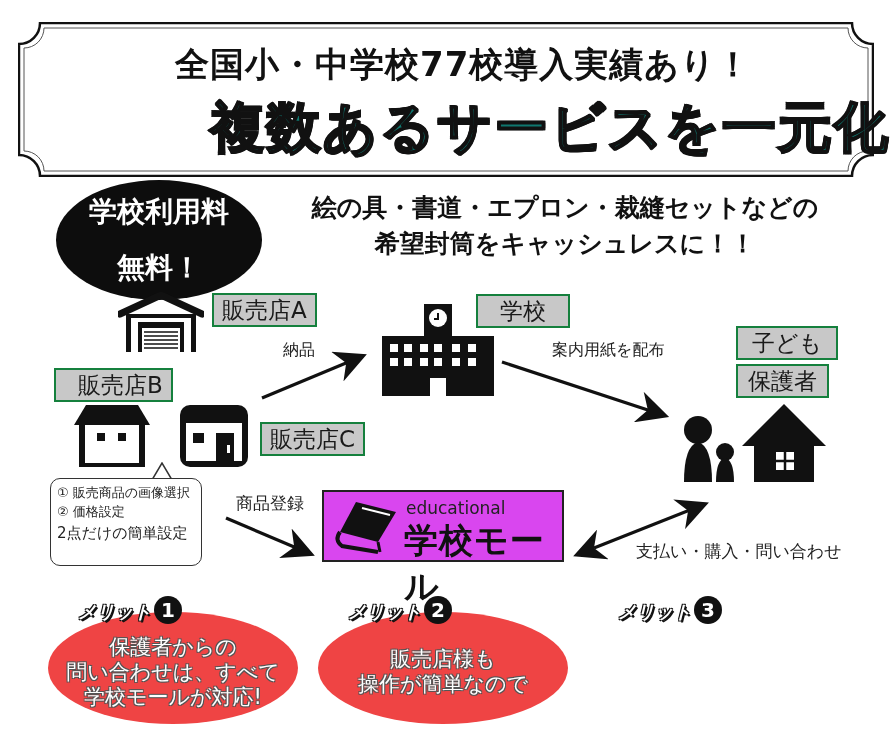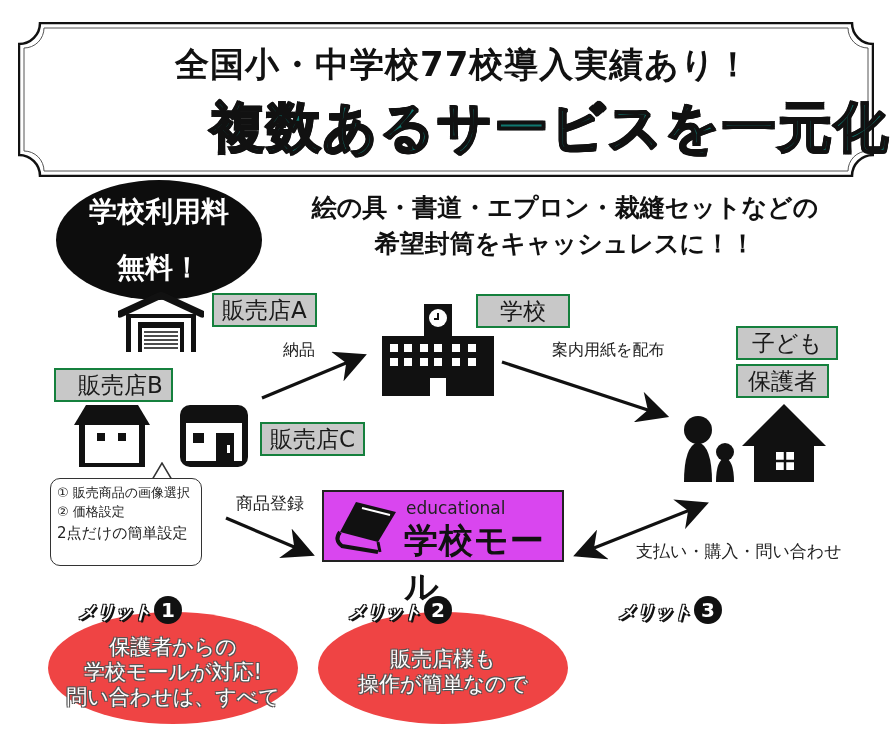--- a/index.html
+++ b/index.html
@@ -214,22 +214,22 @@
   </svg>
   <div class="abs mall-sub">educational</div>
   <div class="abs mall-title">学校モール</div>
 </div>
 
 <div class="abs small-text" style="left:636px;top:540px;font-size:17px;">支払い・購入・問い合わせ</div>
 
 <div class="abs" style="left:48px;top:600px;width:256px;height:130px;">
   <div class="abs merit-ellipse" style="left:0;top:12px;">
     <div>保護者からの</div>
+    <div>問い合わせは、すべて</div>
     <div>学校モールが対応!</div>
-    <div>問い合わせは、すべて</div>
   </div>
   <div class="abs merit-tag" style="left:30px;top:0;">メリット</div>
   <div class="abs merit-num" style="left:106px;top:-4px;">1</div>
 </div>
 
 <div class="abs" style="left:318px;top:600px;width:256px;height:130px;">
   <div class="abs merit-ellipse" style="left:0;top:12px;">
     <div>販売店様も</div>
     <div>操作が簡単なので</div>
   </div>

